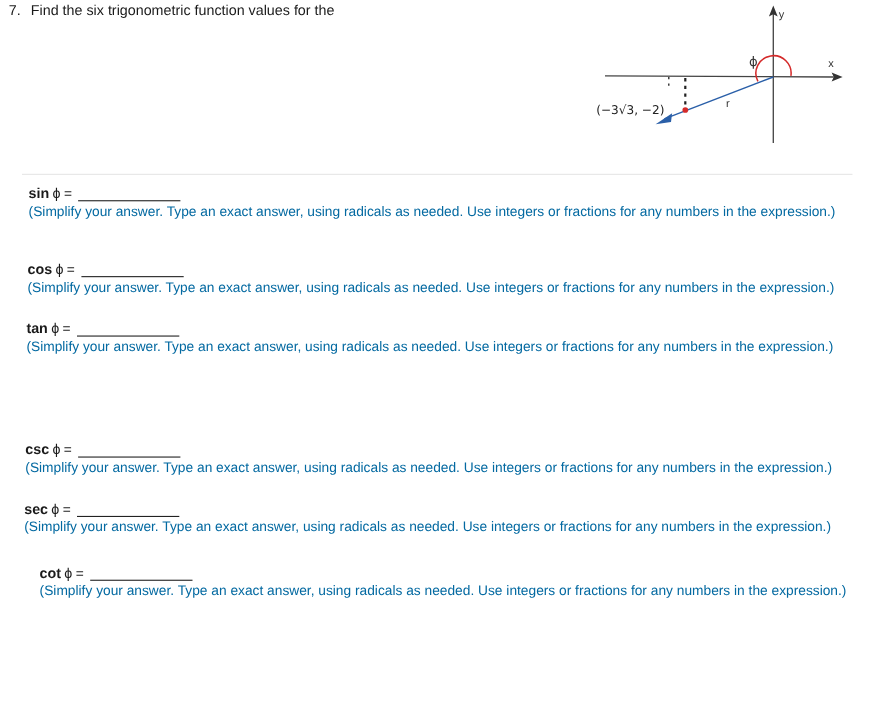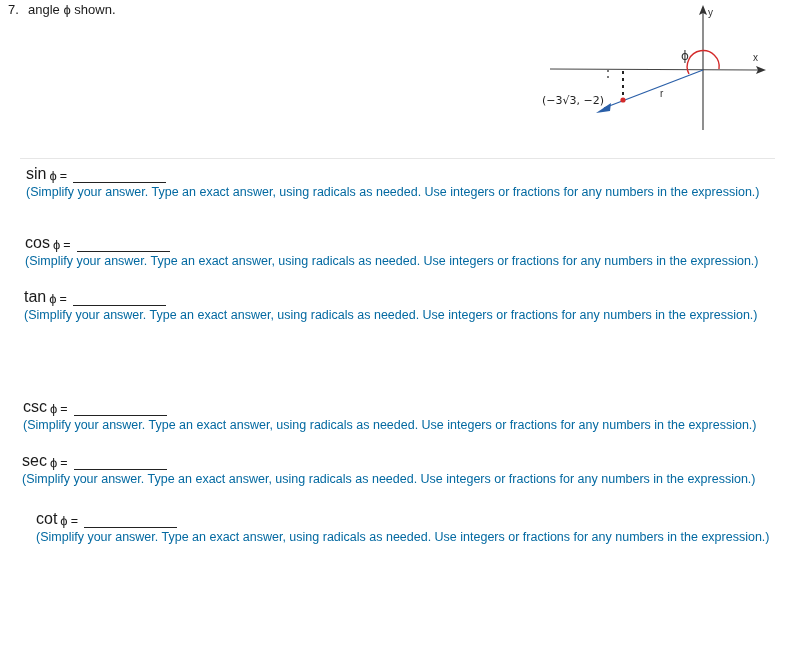--- a/index.html
+++ b/index.html
@@ -6,36 +6,36 @@
     body {
       width: 799px; height: 656px; position: relative; overflow: hidden;
       font-family: "Liberation Sans", sans-serif; color: #1a1a1a;
     }
     .qnum { position: absolute; left: 8px; top: 2px; font-size: 13px; }
     .qtext { position: absolute; left: 28px; top: 2px; font-size: 13px; line-height: 16px; width: 320px; }
     .graph { position: absolute; left: 530px; top: 0; width: 269px; height: 140px; }
     .divider { position: absolute; left: 20px; top: 158px; width: 755px; height: 1px; background: #e6e6e6; }
     .item { position: absolute; font-size: 12.5px; }
     .item .label-row { display: flex; align-items: flex-end; height: 16px; }
-    .item .fn { font-weight: normal; font-size: 16px; }
+    .item .fn { font-weight: bold; font-size: 13px; }
     .item .phi { font-size: 13px; margin-left: 3px; }
     .item .eq { margin-left: 3px; font-size: 12.5px; }
     .item .blank {
       display: inline-block; width: 93px; height: 14px; margin-left: 6px;
       border: none; border-bottom: 1px solid #222; background: transparent;
       font-family: "Liberation Sans", sans-serif; font-size: 12px; padding: 0; outline: none;
     }
     .item .hint { margin-top: 1px; font-size: 12.5px; line-height: 16px; width: 740px; color: #0369a1; }
   </style>
 </head>
 <body>
 
 <div class="qnum">7.</div>
 <div class="qtext">
-  <div>angle ϕ shown.</div>
+  <div>Find the six trigonometric function values for the</div>
 </div>
 
 <svg class="graph" viewBox="0 0 269 140" xmlns="http://www.w3.org/2000/svg">
 
   <line x1="20" y1="69" x2="228" y2="70" stroke="#444" stroke-width="1.2"></line>
   <polygon points="236,70 226,66 228,70 226,74" fill="#333"></polygon>
 
   <line x1="173" y1="10" x2="173" y2="130" stroke="#444" stroke-width="1.2"></line>
   <polygon points="173,5 169,15 173,13 177,15" fill="#333"></polygon>
   <text x="178" y="16" font-size="10" fill="#333" font-family="Liberation Sans, sans-serif">y</text>

